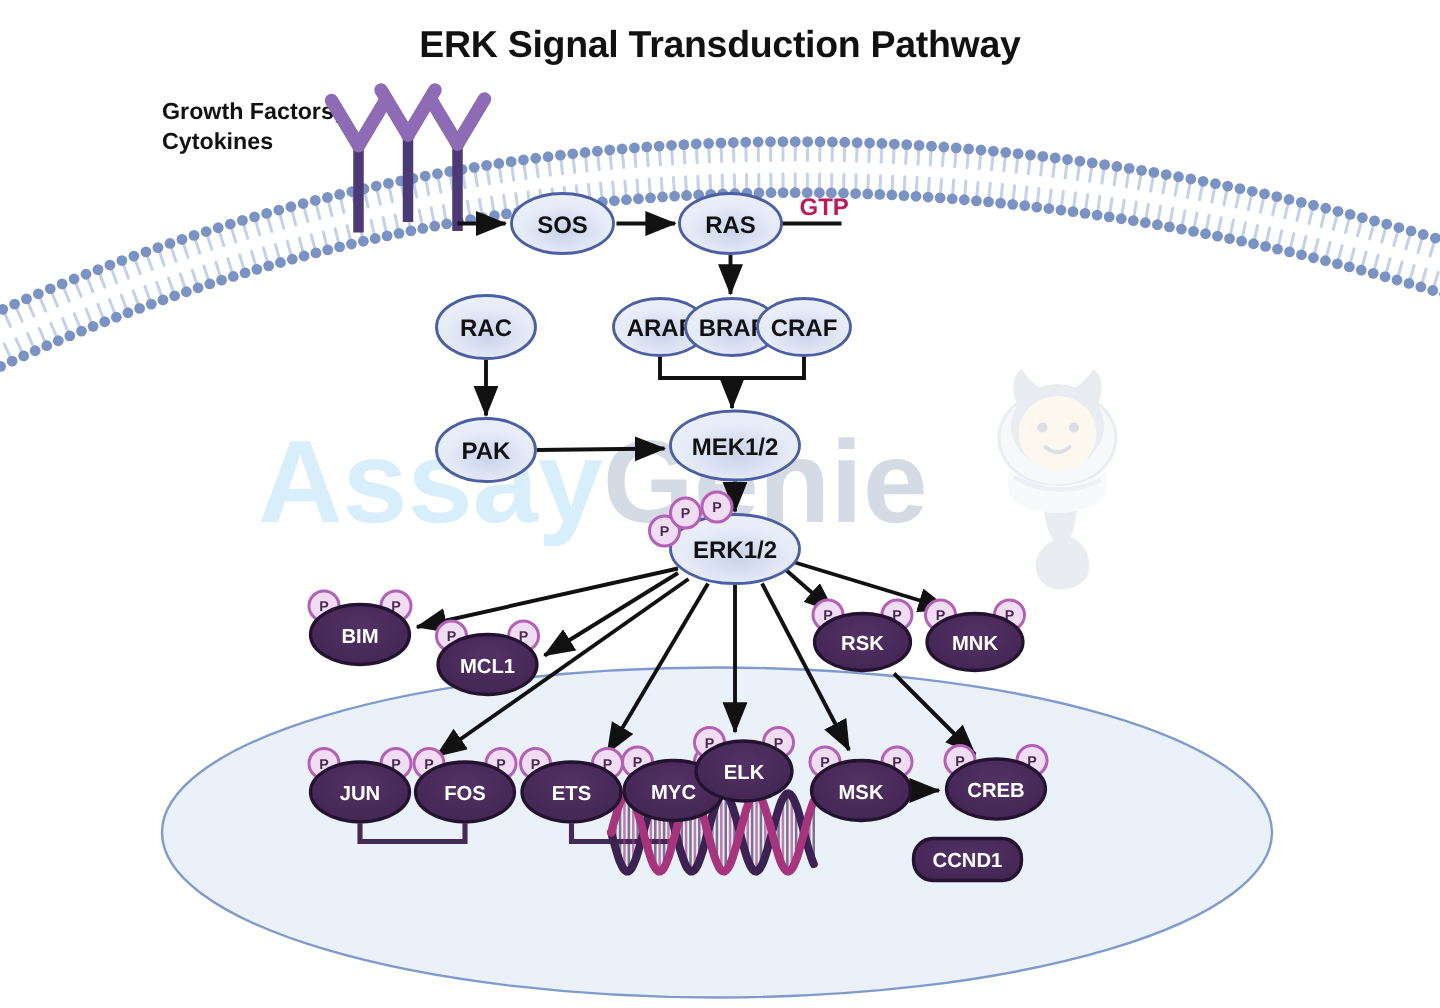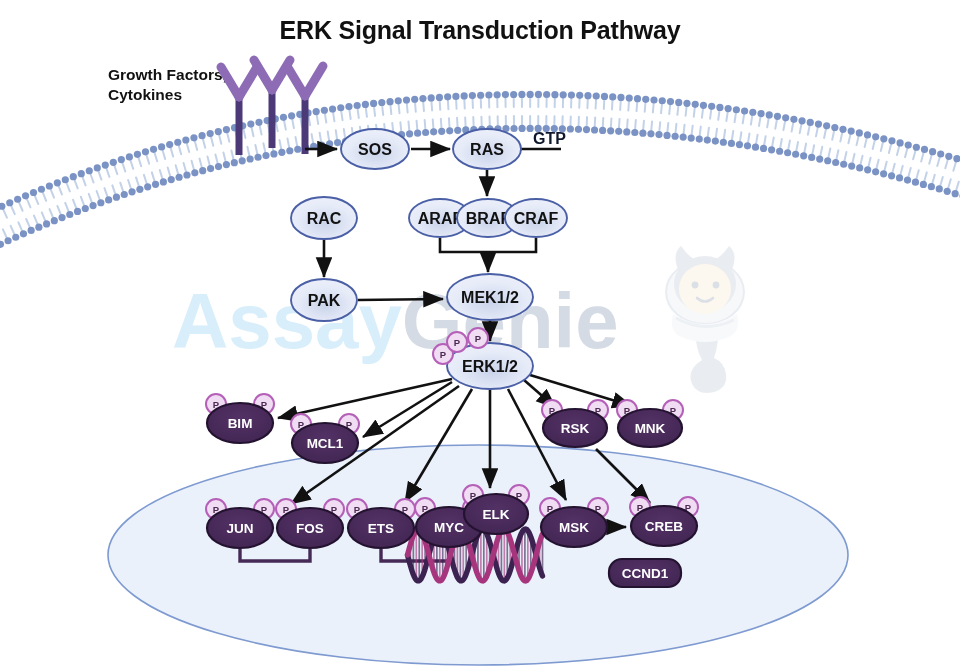--- a/index.html
+++ b/index.html
@@ -22,21 +22,21 @@
   }
   .gf-label{
     position:absolute;left:108px;top:65px;
     font-size:15.5px;font-weight:bold;color:#111111;
     line-height:20px;
     font-family:"Liberation Sans", sans-serif;
     white-space:pre-line;
   }
   .gtp-label{
     position:absolute;left:533px;top:130px;
-    font-size:16px;font-weight:bold;color:#0f172a;
+    font-size:16px;font-weight:bold;color:#be185d;
     font-family:"Liberation Sans", sans-serif;
   }
   .caption{
     position:absolute;left:443px;top:597px;
     font-size:14.5px;color:#1a1a1a;line-height:19px;
     font-family:"Liberation Sans", sans-serif;
     white-space:pre-line;
   }
 </style>
 </head>

